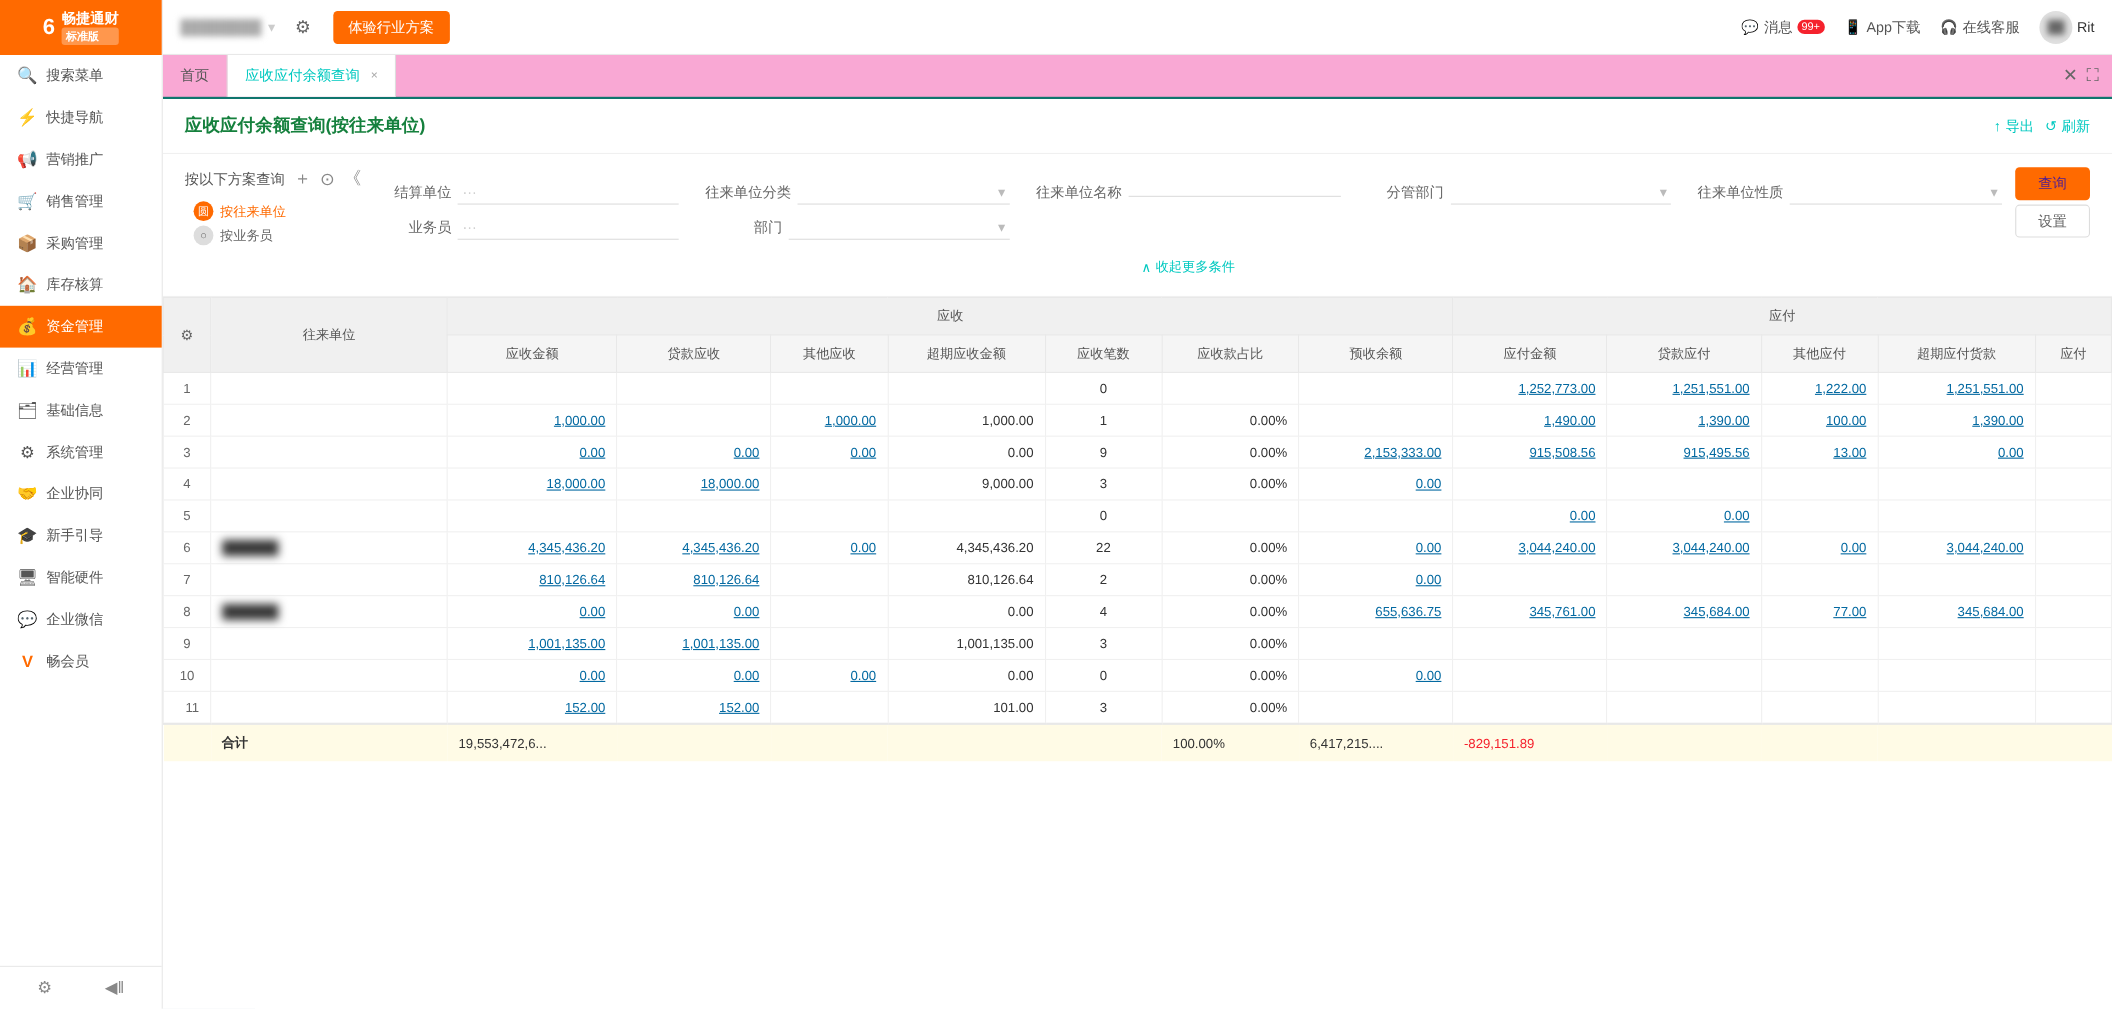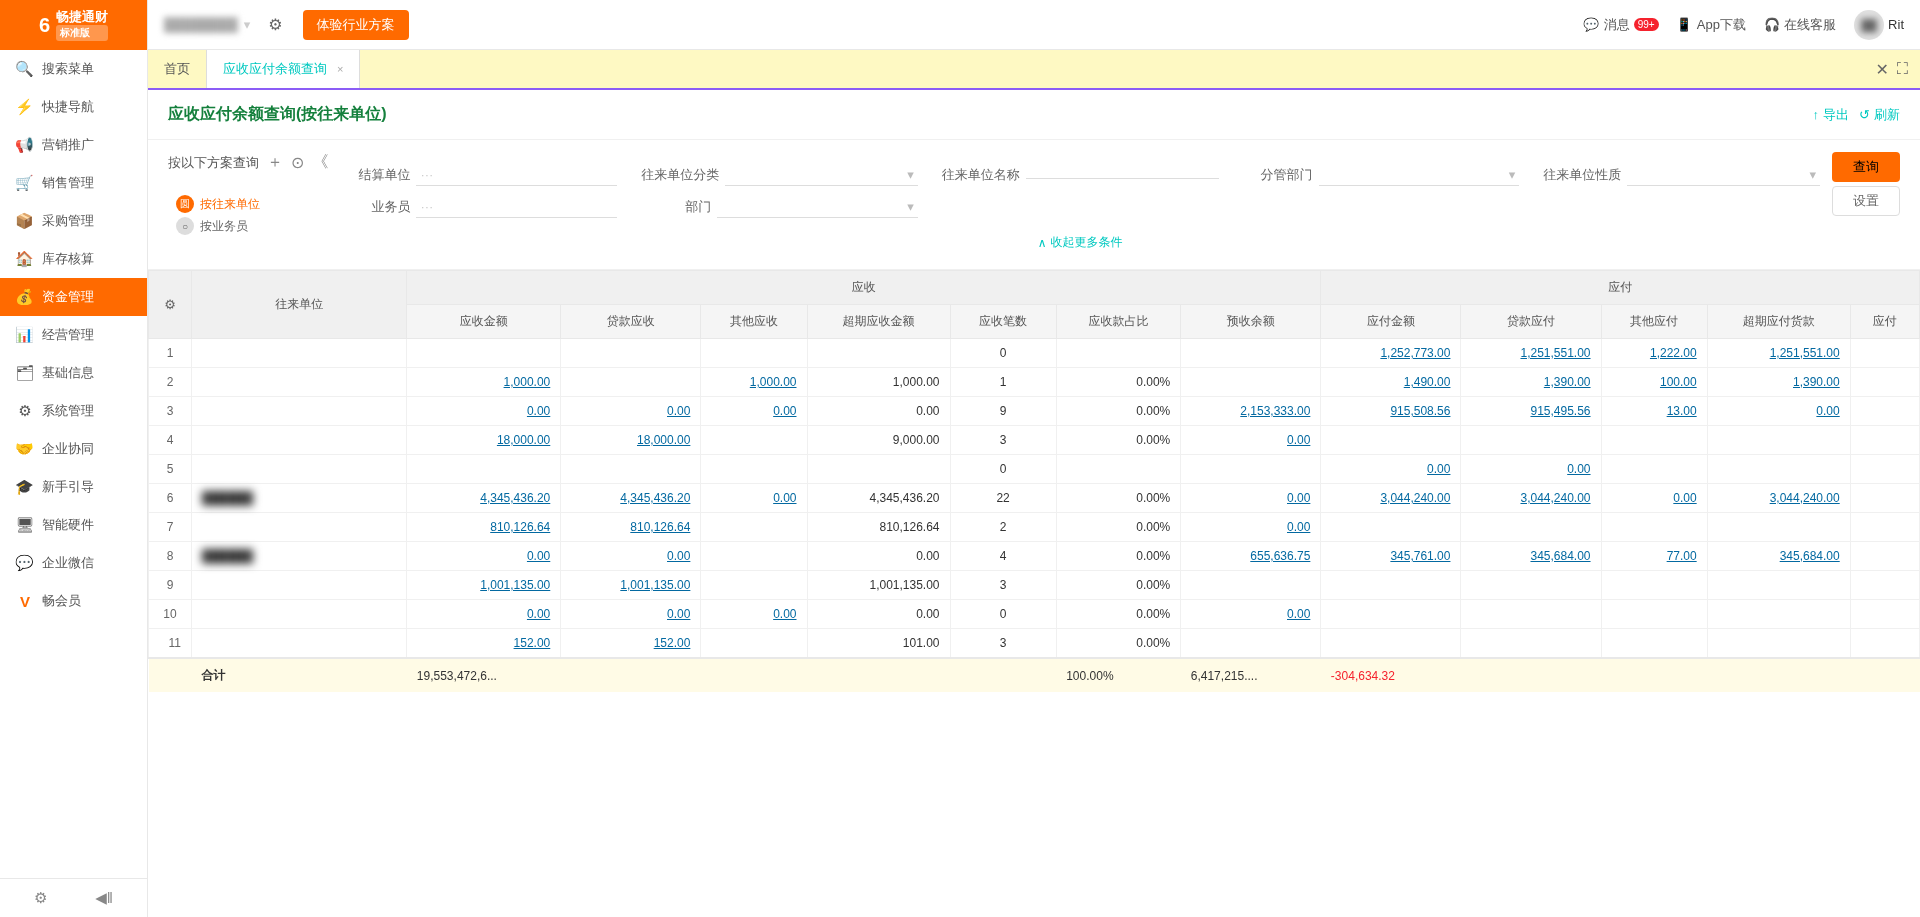--- a/index.html
+++ b/index.html
@@ -56,21 +56,21 @@
     }
     .topbar-username { font-size: 13px; color: #333; }
 
     
     .main-content {
       margin-left: 148px; margin-top: 50px; height: calc(100vh - 50px); display: flex; flex-direction: column;
     }
 
     
     .tab-bar {
-      display: flex; align-items: center; background: #fef9c3; border-bottom: 2px solid #8b5cf6;
+      display: flex; align-items: center; background: #f9a8d4; border-bottom: 2px solid #0f766e;
       padding: 0 0 0 0; flex-shrink: 0;
     }
     .tab-item {
       padding: 10px 16px; cursor: pointer; font-size: 13px; color: #555;
       border-right: 1px solid #ddd; display: flex; align-items: center; gap: 6px;
     }
     .tab-item.active { background: #fff; color: #00c9c0; font-weight: 500; }
     .tab-item:first-child { color: #555; }
     .tab-close { font-size: 11px; color: #aaa; cursor: pointer; margin-left: 4px; }
     .tab-bar-actions {
@@ -88,38 +88,38 @@
     .action-btn {
       display: flex; align-items: center; gap: 4px; cursor: pointer;
       color: #00c9c0; font-size: 13px; background: none; border: none;
     }
 
     
     .query-section {
       background: #fff; padding: 12px 20px; border-bottom: 1px solid #f0f0f0; flex-shrink: 0;
     }
     .query-header {
-      display: flex; align-items: center; gap: 8px; margin-bottom: 22px; font-size: 13px; color: #555;
+      display: flex; align-items: center; gap: 8px; margin-bottom: 10px; font-size: 13px; color: #555;
     }
     .query-add-btn, .query-settings-btn { cursor: pointer; color: #888; font-size: 16px; }
     .query-scheme {
       display: flex; align-items: center; gap: 6px; margin-left: 8px;
       color: #ff6a00; font-size: 12px; cursor: pointer;
     }
     .query-scheme-icon { width: 18px; height: 18px; background: #ff6a00; border-radius: 50%; display: flex; align-items: center; justify-content: center; color: #fff; font-size: 10px; }
     .query-scheme2 { display: flex; align-items: center; gap: 6px; color: #666; font-size: 12px; cursor: pointer; margin-left: 8px; }
     .query-scheme2-icon { width: 18px; height: 18px; background: #ddd; border-radius: 50%; display: flex; align-items: center; justify-content: center; color: #666; font-size: 10px; }
     .query-collapse {
       display: flex; align-items: center; justify-content: center; gap: 4px;
       color: #00c9c0; font-size: 12px; cursor: pointer; padding: 6px 0; margin-top: 4px;
     }
 
     .query-btn-group { display: flex; flex-direction: column; gap: 4px; margin-left: auto; }
     .btn-query {
-      background: #ff6a00; color: #000000; border: none; border-radius: 4px;
+      background: #ff6a00; color: #4c1d95; border: none; border-radius: 4px;
       padding: 6px 20px; font-size: 13px; cursor: pointer;
     }
     .btn-settings {
       background: #fff; color: #666; border: 1px solid #ddd; border-radius: 4px;
       padding: 5px 20px; font-size: 13px; cursor: pointer;
     }
 
     
     .table-container {
       flex: 1; overflow: auto; background: #fff; margin: 0;
@@ -606,21 +606,21 @@
         <tr class="tfoot-row">
           <td></td>
           <td style="text-align:left;font-weight:600;">合计</td>
           <td>19,553,472,6...</td>
           <td></td>
           <td></td>
           <td></td>
           <td></td>
           <td>100.00%</td>
           <td>6,417,215....</td>
-          <td class="negative">-304,634.32</td>
+          <td class="negative">-829,151.89</td>
           <td></td>
           <td></td>
           <td></td>
           <td></td>
         </tr>
       </tfoot>
     </table>
   </div>
 
 </div>

